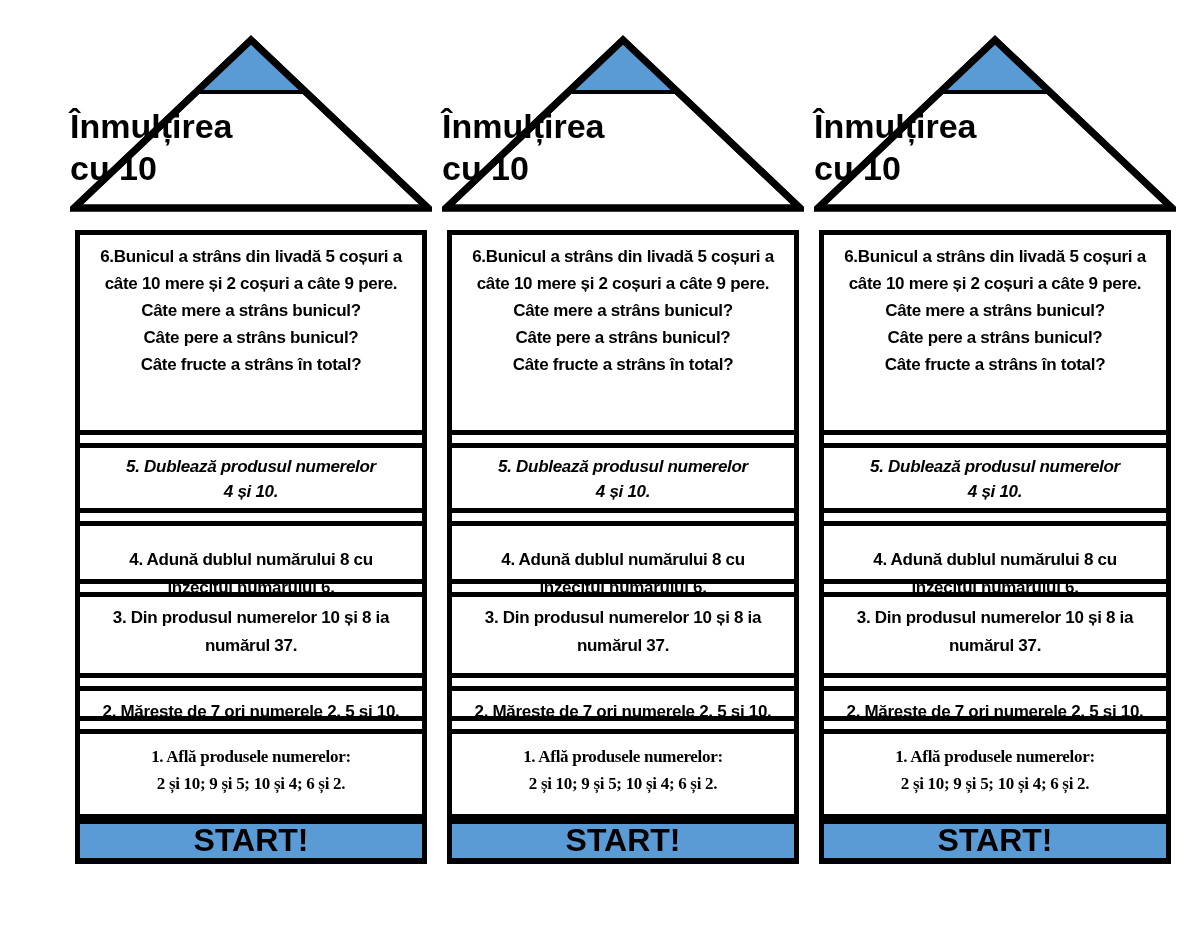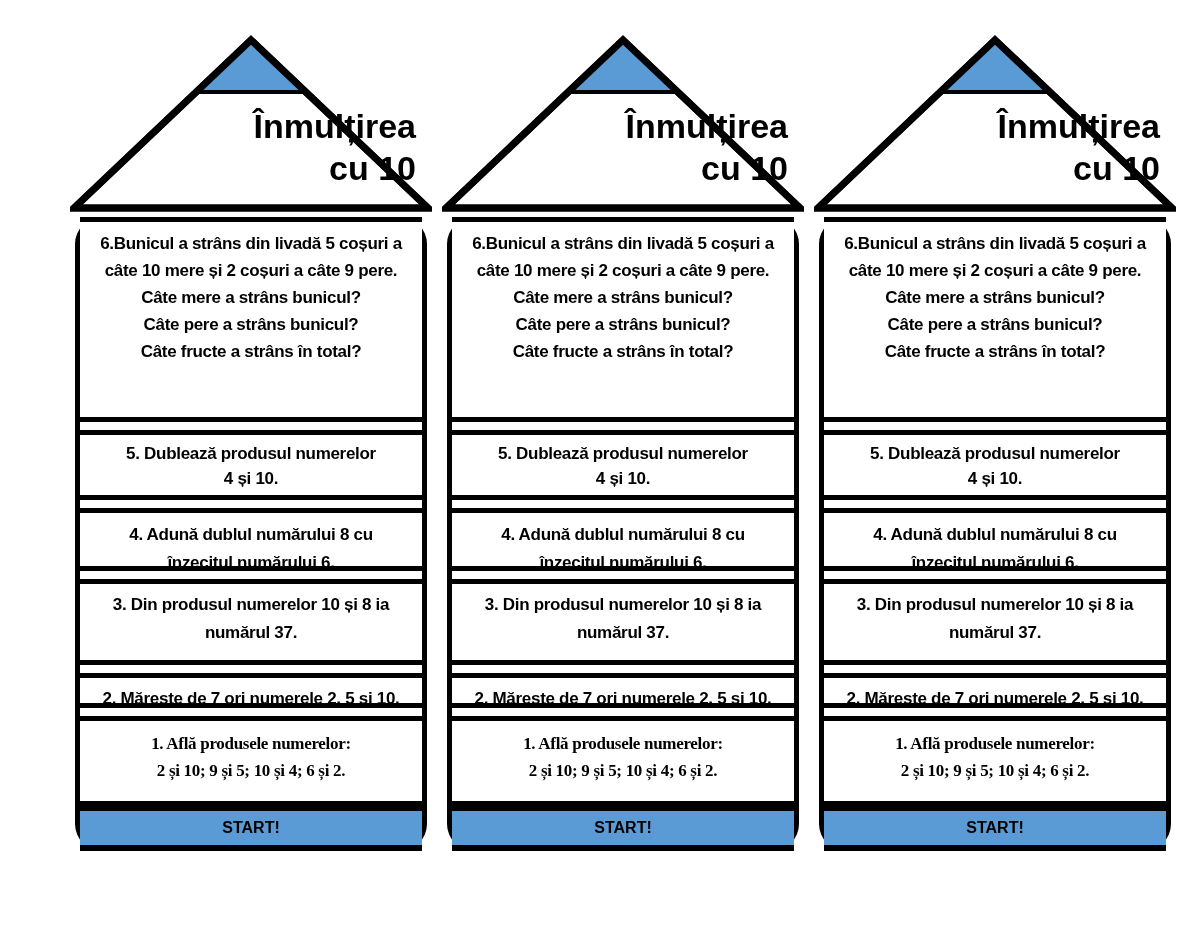--- a/index.html
+++ b/index.html
@@ -34,70 +34,69 @@
     position: absolute;
     inset: 0;
     width: 100%;
     height: 100%;
     display: block;
   }
   .roof-title {
     position: absolute;
     left: 0; right: 16px;
     top: 70px;
-    text-align: right;
+    text-align: left;
     font-weight: bold;
     font-size: 34px;
     line-height: 42px;
     color: var(--ink);
     z-index: 2;
     letter-spacing: 0px;
   }
   .house-body {
-    margin: 4px 5px;
+    margin: 17px 5px;
     border-left: 5px solid var(--ink);
     border-right: 5px solid var(--ink);
     background: #ffffff;
-    border-radius: 27px;
   }
   .task-box {
     border-top: 5px solid var(--ink);
     border-bottom: 5px solid var(--ink);
     margin-bottom: 8px;
     background: #ffffff;
     text-align: center;
     font-weight: bold;
     color: var(--ink);
     overflow: visible;
   }
   .task-line {
     white-space: nowrap;
     font-size: 17px;
     letter-spacing: -0.3px;
   }
   .box-6 { height: 205px; padding-top: 8px; }
   .box-6 .task-line { line-height: 27px; }
   .box-5 { height: 70px; padding-top: 6px; }
-  .box-5 .task-line { line-height: 25px; }
-  .box-4 { height: 63px; padding-top: 8px; }
+  .box-5 .task-line { line-height: 25px; font-style: italic; }
+  .box-4 { height: 63px; padding-top: 20px; }
   .box-4 .task-line { line-height: 28px; }
   .box-3 { height: 86px; padding-top: 7px; }
   .box-3 .task-line { line-height: 28px; }
   .box-2 { height: 35px; padding-top: 7px; }
   .box-2 .task-line { line-height: 27px; }
   .box-1 { height: 90px; padding-top: 9px; margin-bottom: 0; font-family: Liberation Serif, serif; }
   .box-1 .task-line { line-height: 27px; }
   .start-bar {
     height: 45px;
     border-top: 5px solid var(--ink);
     border-bottom: 6px solid var(--ink);
     background: var(--accent);
     text-align: center;
     font-weight: bold;
-    font-size: 16px;
+    font-size: 32px;
     line-height: 33px;
     color: var(--ink);
     margin-bottom: 0;
   }
 </style>
 </head>
 <body>
 
 <div class="page">
   <div class="houses-row">

